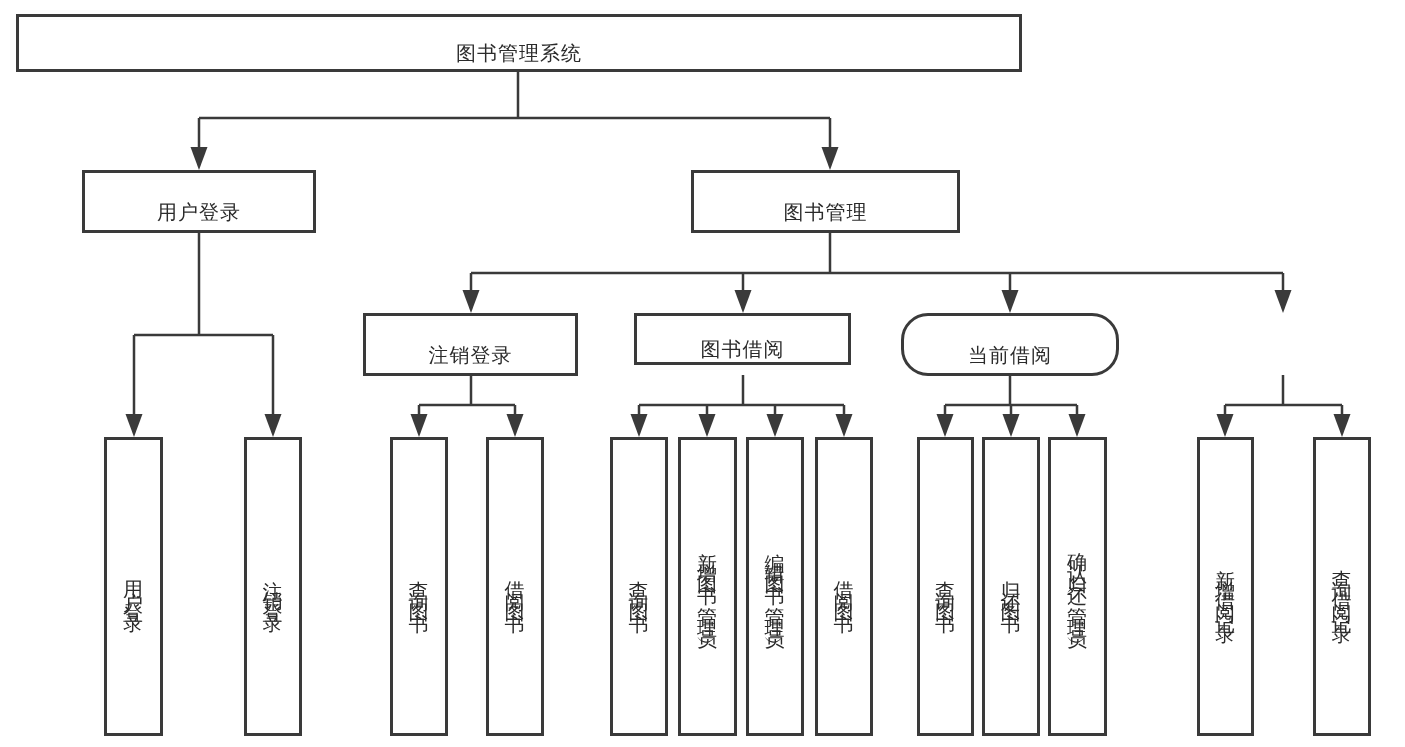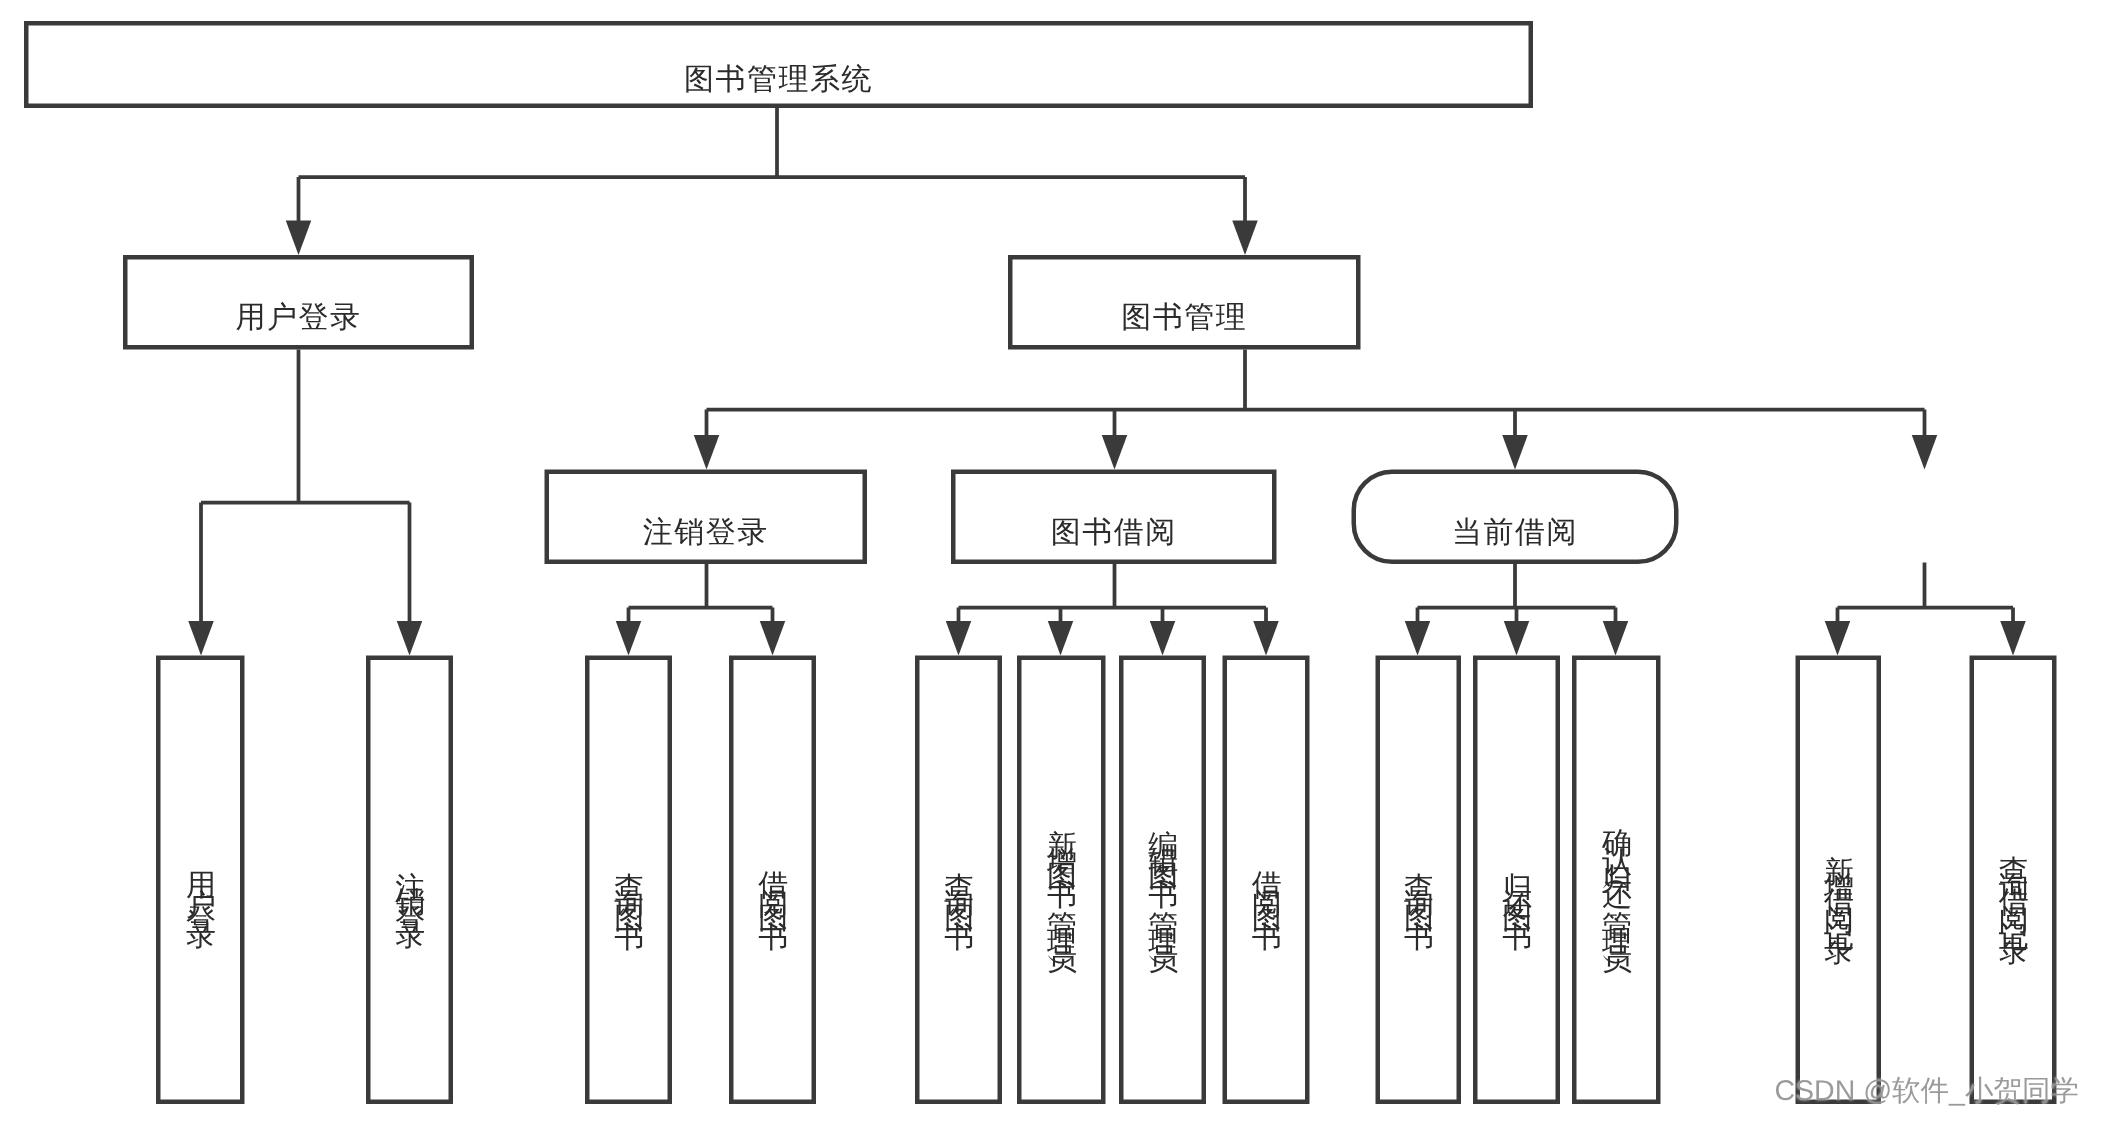--- a/index.html
+++ b/index.html
@@ -75,28 +75,28 @@
     <polygon points="1333.5,414 1350.5,414 1342,437"></polygon>
   </svg>
 
   <div class="node" style="left:16px; top:14px; width:1006px; height:58px;">
     <span class="h-label">图书管理系统</span>
   </div>
 
   <div class="node" style="left:82px; top:170px; width:234px; height:63px;">
     <span class="h-label">用户登录</span>
   </div>
-  <div class="node" style="left:672px; top:170px; width:235px; height:63px;">
+  <div class="node" style="left:691px; top:170px; width:269px; height:63px;">
     <span class="h-label">图书管理</span>
   </div>
 
   <div class="node" style="left:363px; top:313px; width:215px; height:63px;">
     <span class="h-label">注销登录</span>
   </div>
-  <div class="node" style="left:634px; top:313px; width:217px; height:63px;text-align:right;">
+  <div class="node" style="left:634px; top:313px; width:217px; height:52px;text-align:right;">
     <span class="h-label">图书借阅</span>
   </div>
   <div class="node" style="left:901px; top:313px; width:218px; height:63px;border-radius:27px;">
     <span class="h-label">当前借阅</span>
   </div>
 
   <div class="leaf" style="left:104px; width:59px;">
     <span class="v-label">用户登录</span>
   </div>
   <div class="leaf" style="left:244px; width:58px;">
@@ -133,15 +133,14 @@
     <span class="v-label">确认归还（管理员）</span>
   </div>
 
   <div class="leaf" style="left:1197px; width:57px;">
     <span class="v-label">新增借阅记录</span>
   </div>
   <div class="leaf" style="left:1313px; width:58px;">
     <span class="v-label">查询借阅记录</span>
   </div>
 
-  <div class="watermark">CSDN @软件_小贺同学</div>
 
 </div>
 
 </body></html>

